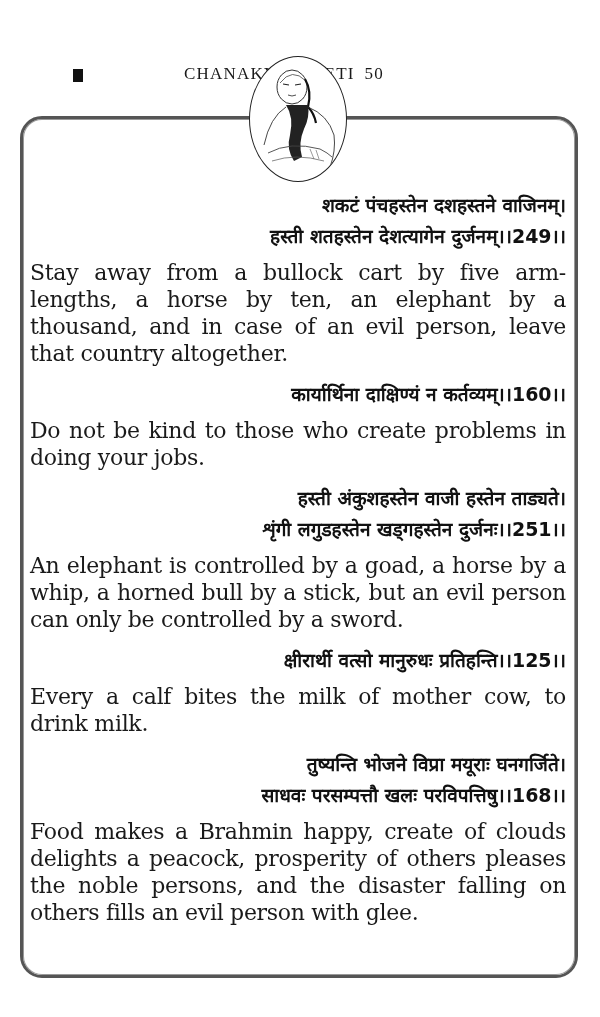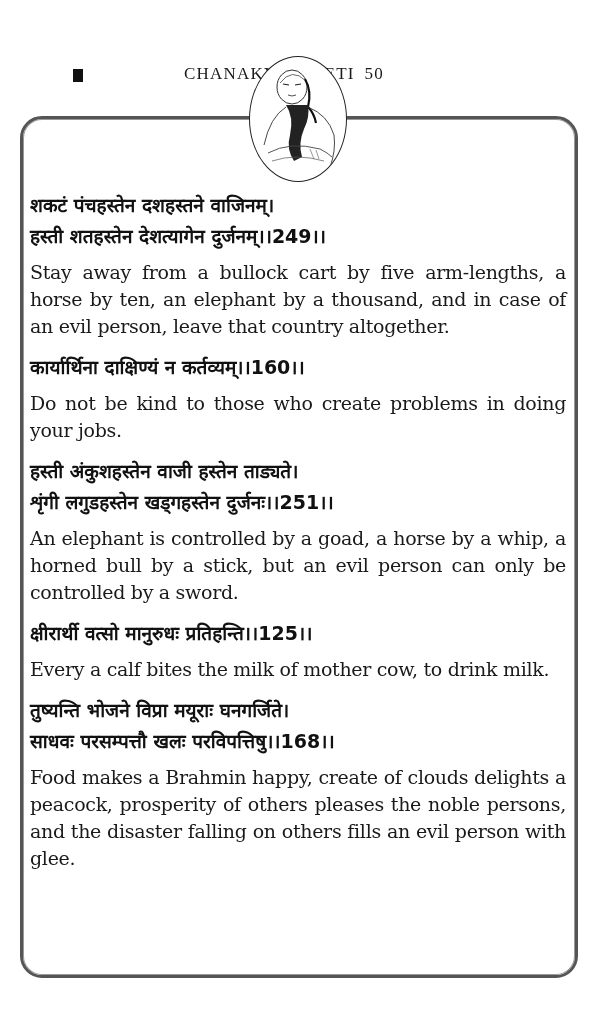--- a/index.html
+++ b/index.html
@@ -77,24 +77,25 @@
       top: 190px;
       width: 536px;
     }
     .verse {
       font-family: "DejaVu Sans", sans-serif;
       font-size: 19px;
       font-weight: bold;
       line-height: 31px;
       color: #111;
       white-space: nowrap;
+      text-align: right;
     }
     .translation {
       font-family: "DejaVu Serif", "Liberation Serif", serif;
-      font-size: 19px;
+      font-size: 22px;
       line-height: 27px;
       color: #1a1a1a;
       text-align: justify;
       margin-top: 7px;
       margin-bottom: 12px;
       letter-spacing: -0.3px;
     }
     .block { margin: 0; }
   </style>
 </head>

